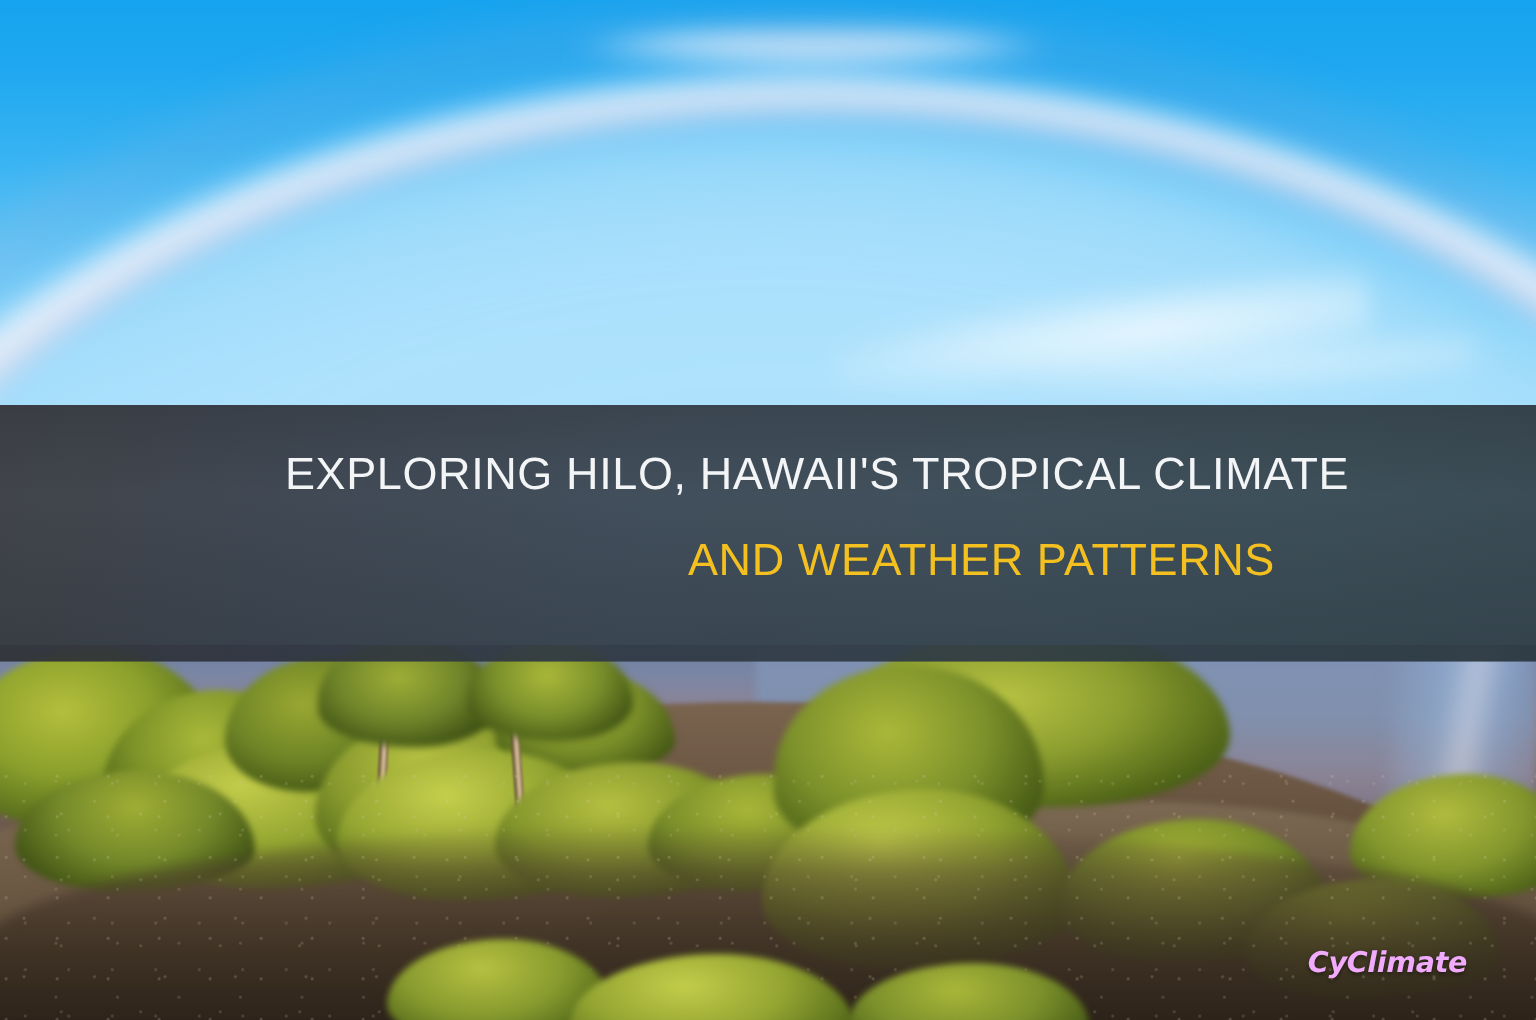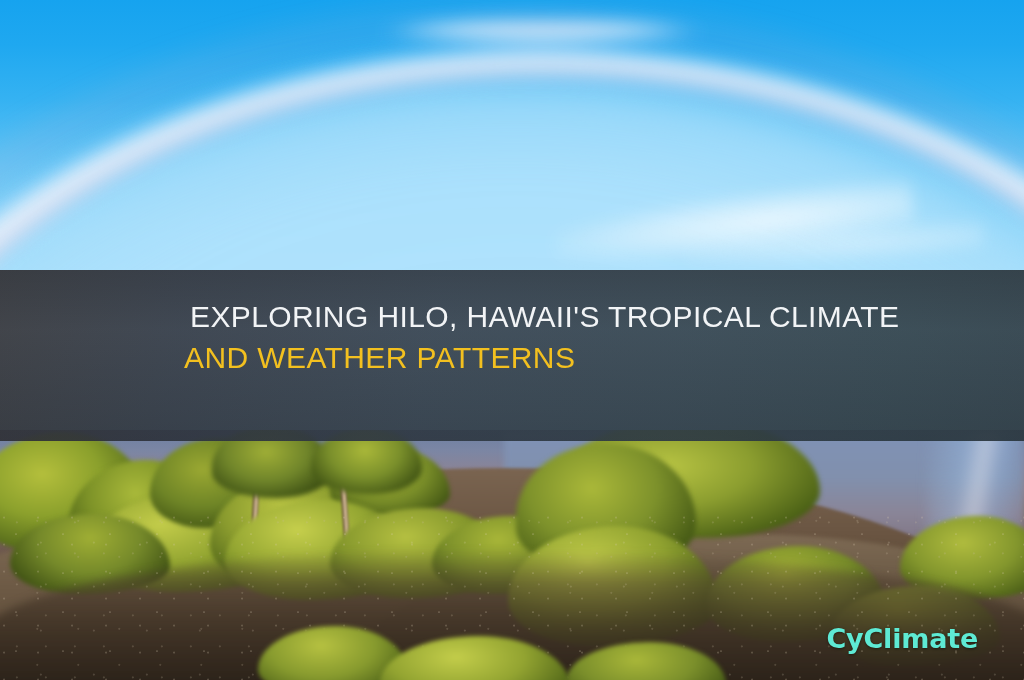--- a/index.html
+++ b/index.html
@@ -265,37 +265,39 @@
     line-height: 41px;
     letter-spacing: 0.4px;
     white-space: nowrap;
   }
   .title-line-1 {
     color: #f2f4f6;
     text-align: left;
   }
   .title-line-2 {
     color: #f3c01f;
-    text-align: left;
+    text-align: right;
     margin-left: -6px;
+    margin-top: 16px;
   }
 
   
   .brand-logo {
     position: absolute;
     right: 46px;
     bottom: 28px;
     z-index: 8;
     font-family: "DejaVu Sans", sans-serif;
     font-weight: bold;
-    font-size: 27px;
+    font-size: 19px;
     letter-spacing: -0.2px;
-    color: #5eead4;
+    color: #f0abfc;
     text-shadow: 0 1px 3px rgba(0,0,0,0.45);
     line-height: 1;
+    font-style: italic;
   }
 </style>
 </head>
 <body>
 
 <div class="hero">
 
   <div class="photo-sky">
     <div class="bow-interior"></div>
     <div class="bow-arc-outer"></div>

